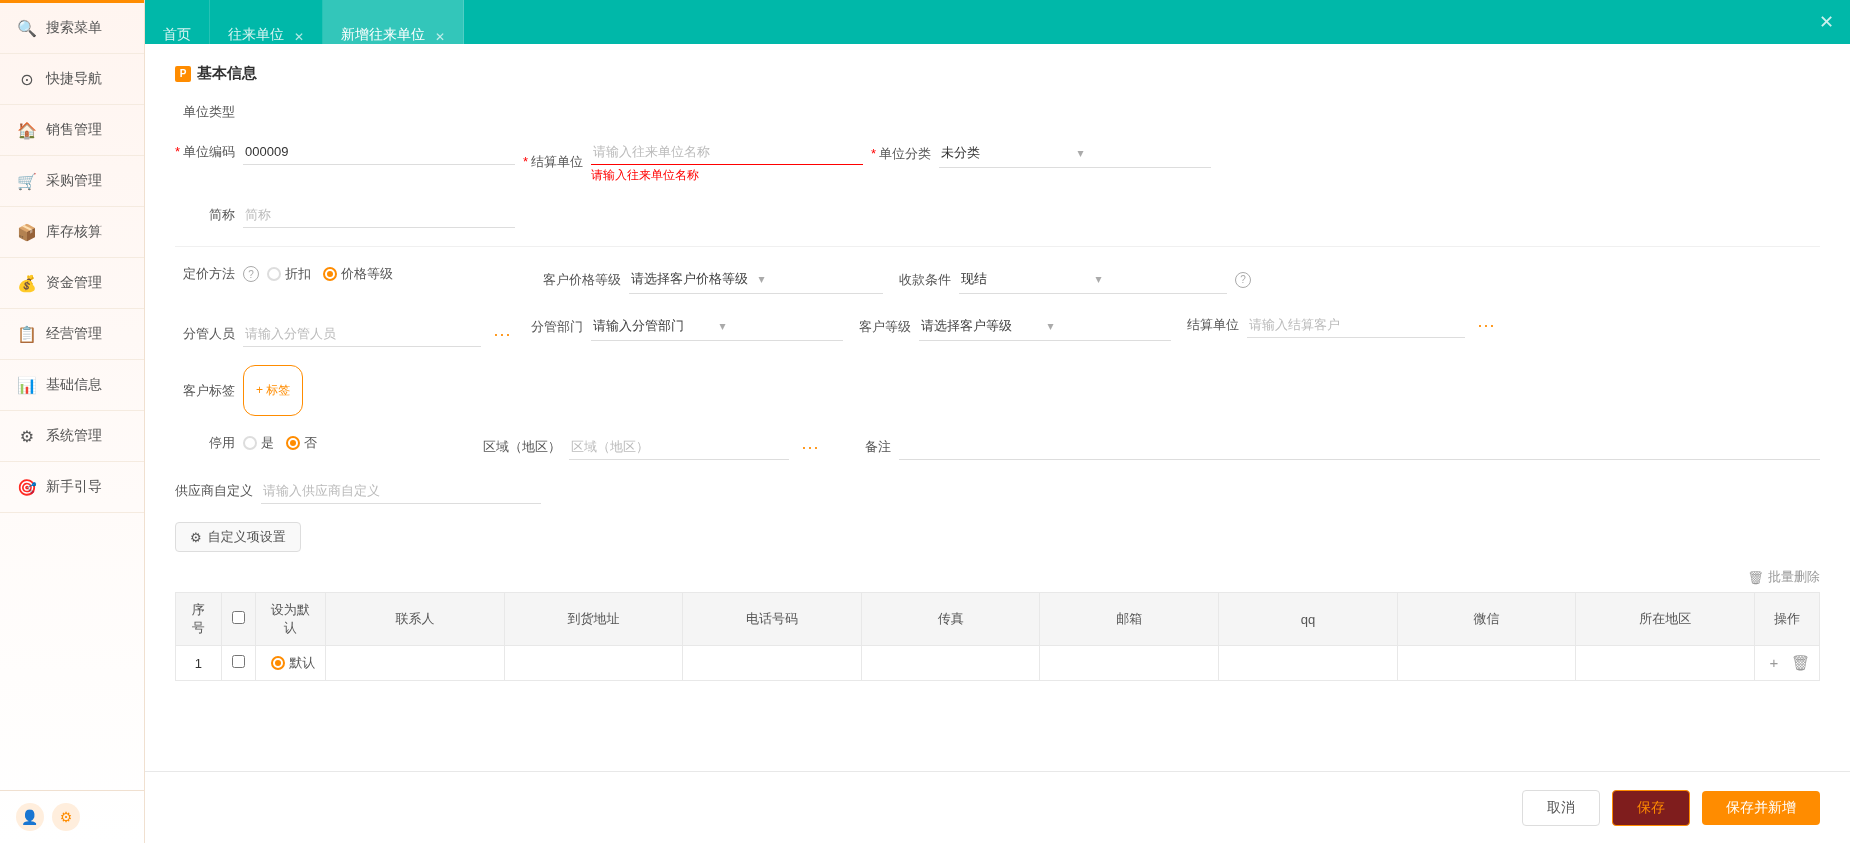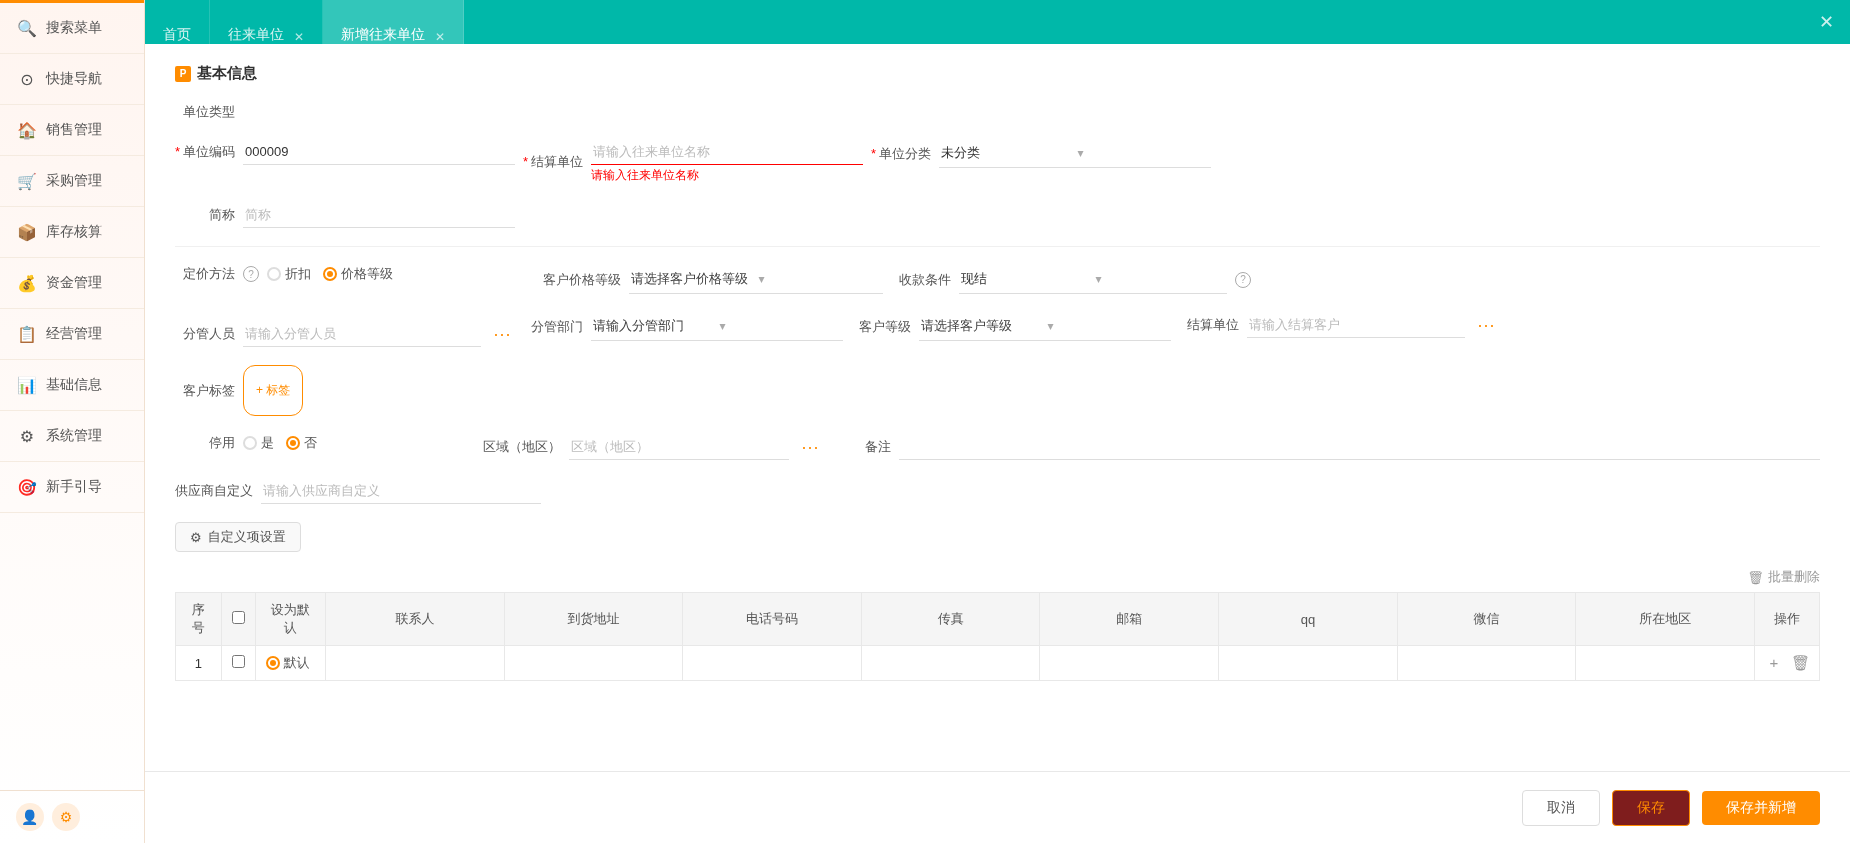--- a/index.html
+++ b/index.html
@@ -662,21 +662,21 @@
             <th>微信</th>
             <th>所在地区</th>
             <th>操作</th>
           </tr>
         </thead>
         <tbody>
           <tr>
             <td>1</td>
             <td><input type="checkbox" style=""></td>
             <td>
-              <div class="radio-item" style="justify-content:flex-start;">
+              <div class="radio-item" style="justify-content:flex-end;">
                 <div class="radio-circle selected"></div>
                 <span>默认</span>
               </div>
             </td>
             <td><input type="text" style="border: none; outline: none; width: 100%; font-size: 13px;"></td>
             <td><input type="text" style="border: none; outline: none; width: 100%; font-size: 13px;"></td>
             <td><input type="text" style="border: none; outline: none; width: 100%; font-size: 13px;"></td>
             <td><input type="text" style="border: none; outline: none; width: 100%; font-size: 13px;"></td>
             <td><input type="text" style="border: none; outline: none; width: 100%; font-size: 13px;"></td>
             <td><input type="text" style="border: none; outline: none; width: 100%; font-size: 13px;"></td>

